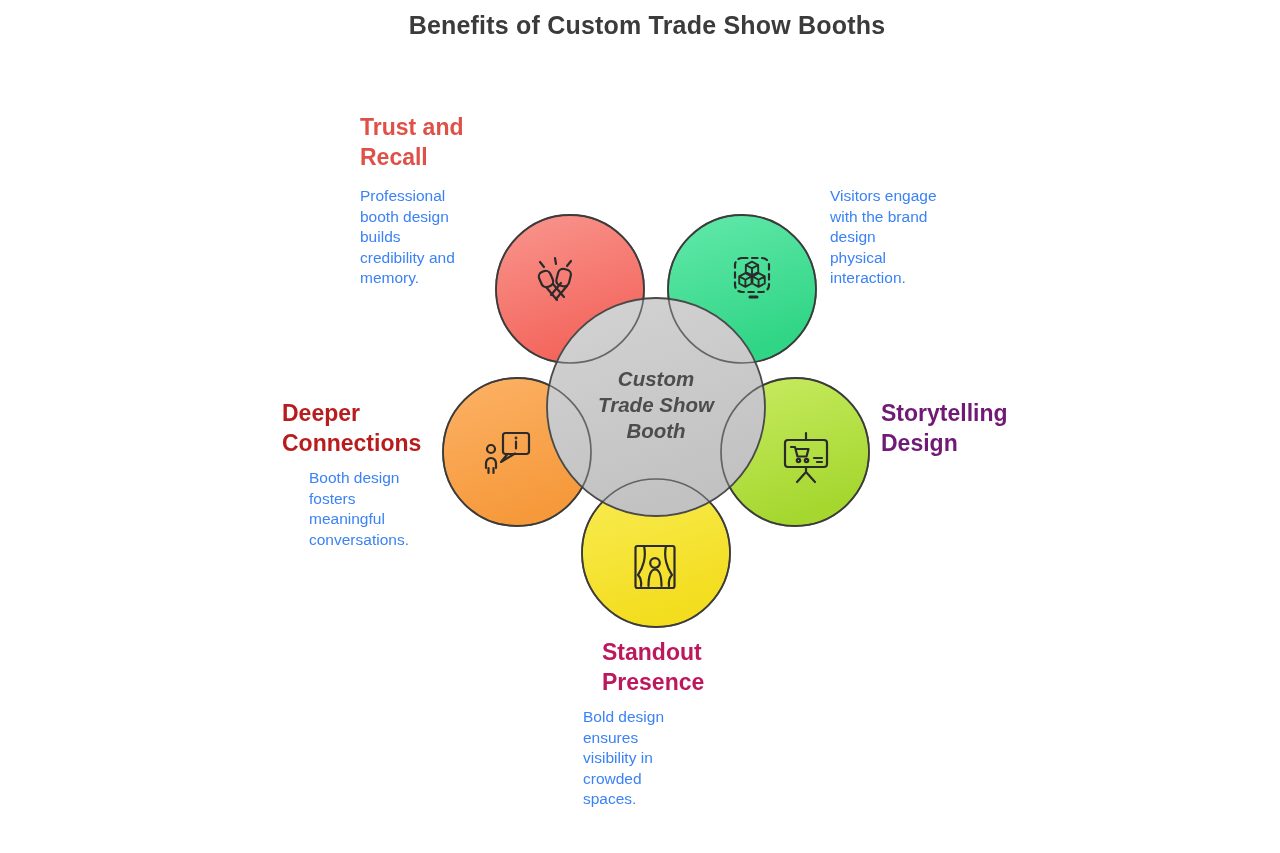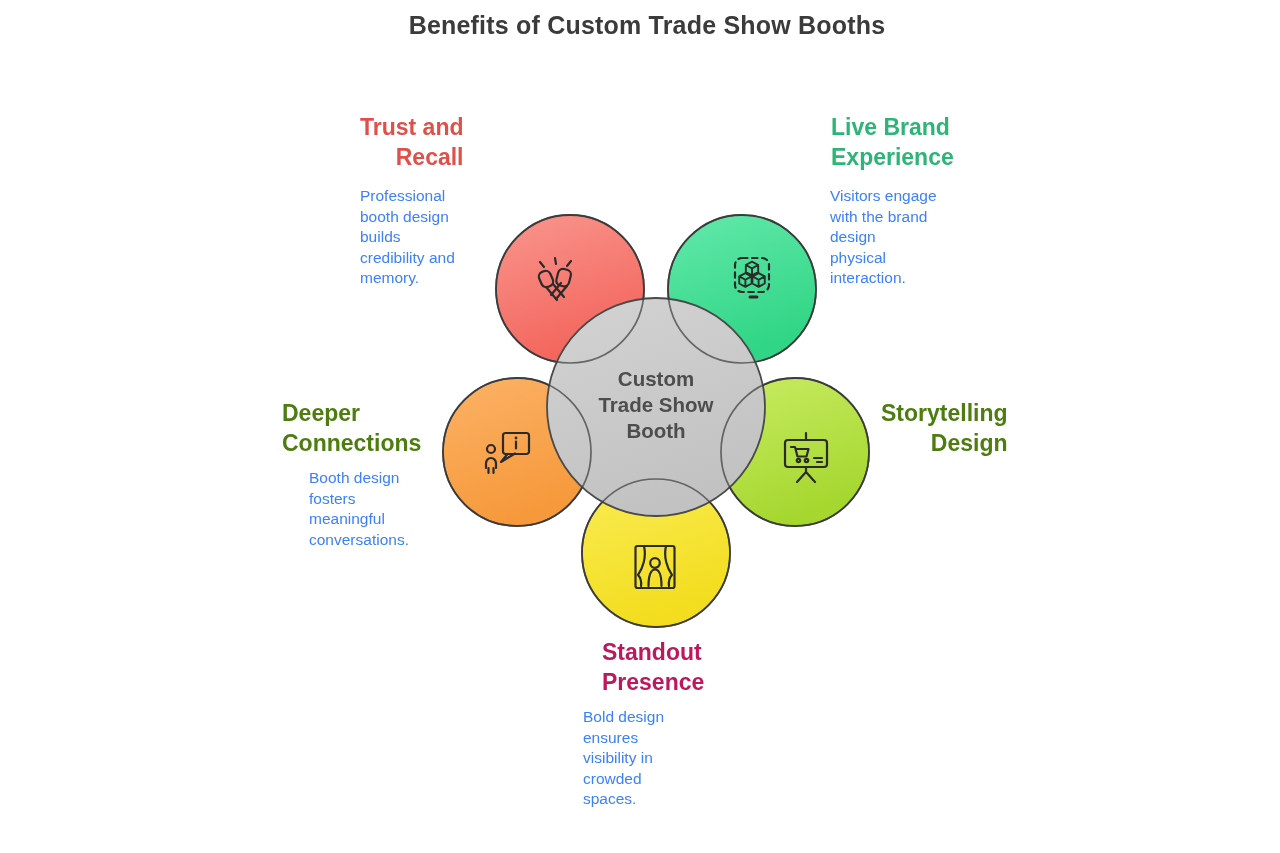--- a/index.html
+++ b/index.html
@@ -16,35 +16,35 @@
   .title {
     position:absolute; left:0; top:11px; width:1294px;
     margin:0; text-align:center;
     font-size:25px; font-weight:700; color:#3b3b3b;
     letter-spacing:0.2px;
   }
 
   .center-label {
     position:absolute; left:656px; top:366px; transform:translateX(-50%);
     text-align:center; white-space:pre-line;
-    font-size:20.5px; font-weight:700; color:#4d4d4d; line-height:26px;
+    font-size:20.5px; font-weight:700; color:#4d4d4d; line-height:26px;font-style:italic;
   }
 
   .benefit-heading {
     position:absolute; margin:0;
     font-size:23px; font-weight:700; line-height:30px;
     white-space:pre-line;
   }
   .benefit-desc {
     position:absolute; margin:0;
     font-size:15.5px; line-height:20.5px; color:#3b82f6;
     white-space:pre-line;
   }
 
-  .pos-trust-heading    { left:360px; top:112px;text-align:right; }
+  .pos-trust-heading    { left:360px; top:112px; }
   .pos-trust-desc       { left:360px; top:186px; }
   .pos-live-heading     { left:831px; top:112px; }
   .pos-live-desc        { left:830px; top:186px; }
   .pos-deeper-heading   { left:282px; top:398px; }
   .pos-deeper-desc      { left:309px; top:468px; }
   .pos-story-heading    { left:881px; top:398px; }
   .pos-story-desc       { left:881px; top:468px; }
   .pos-standout-heading { left:602px; top:637px; }
   .pos-standout-desc    { left:583px; top:707px; }
 
@@ -159,36 +159,34 @@
 Booth</div>
 
   <h2 class="benefit-heading pos-trust-heading" style="color: rgb(223, 81, 72);">Trust and
 Recall</h2>
   <p class="benefit-desc pos-trust-desc">Professional
 booth design
 builds
 credibility and
 memory.</p>
 
-  <h2 class="benefit-heading pos-live-heading" style="color: rgb(45, 181, 119);">Live Brand
-Experience</h2>
   <p class="benefit-desc pos-live-desc">Visitors engage
 with the brand
 design
 physical
 interaction.</p>
 
-  <h2 class="benefit-heading pos-deeper-heading" style="color: #4d7c0f;">Deeper
+  <h2 class="benefit-heading pos-deeper-heading" style="color: #b91c1c;">Deeper
 Connections</h2>
   <p class="benefit-desc pos-deeper-desc">Booth design
 fosters
 meaningful
 conversations.</p>
 
-  <h2 class="benefit-heading pos-story-heading" style="color: #4d7c0f; text-align: right;">Storytelling
+  <h2 class="benefit-heading pos-story-heading" style="color: #701a75;">Storytelling
 Design</h2>
 
   <h2 class="benefit-heading pos-standout-heading" style="color: #be185d;">Standout
 Presence</h2>
   <p class="benefit-desc pos-standout-desc">Bold design
 ensures
 visibility in
 crowded
 spaces.</p>
 

